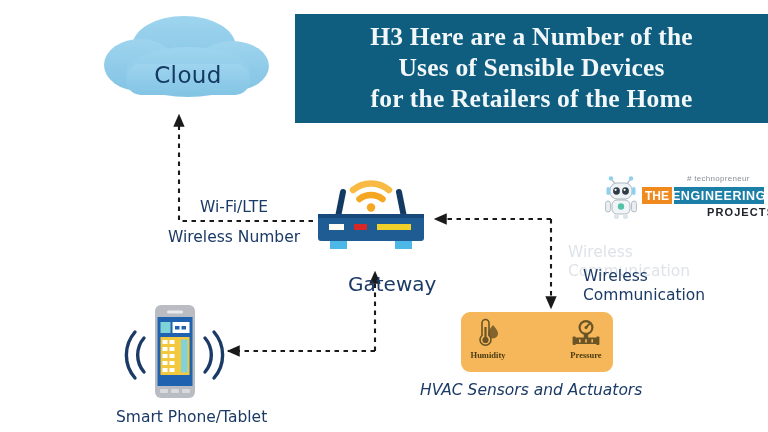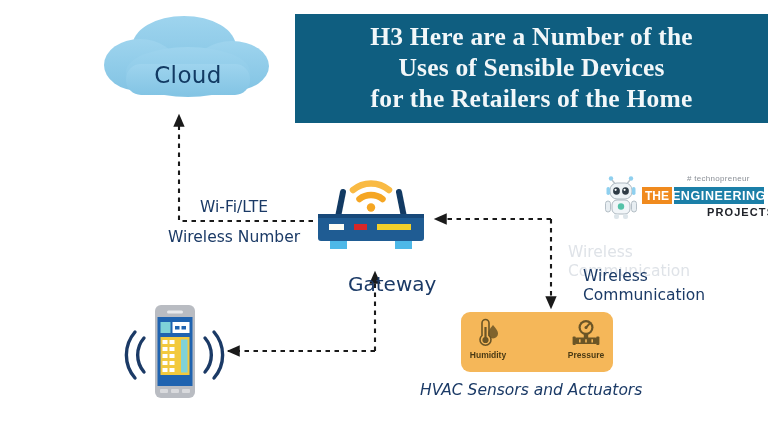--- a/index.html
+++ b/index.html
@@ -109,21 +109,21 @@
     align-items: center;
     justify-content: flex-start;
   }
   .sensor-cell .sicon { height: 30px; display:block; }
   .sensor-cell .sname {
     font-size: 8.5px;
     font-weight: bold;
     color: #4a3a14;
     margin-top: 2px;
     white-space: nowrap;
-    font-family: Liberation Sans, sans-serif;
+    font-family: Liberation Serif, serif;
   }
   #sensor-0 { left: 2px; }
   #sensor-1 { left: 51px; }
   #sensor-2 { left: 100px; }
 
   
   #logo-group {
     position: absolute;
     left: 603px;
     top: 174px;
@@ -283,20 +283,21 @@
           <rect x="47.5" y="68" width="5" height="4"></rect>
       </g>
 
       <g fill="#d9dadd">
         <rect x="38" y="89" width="8" height="4" rx="1"></rect>
         <rect x="49" y="89" width="8" height="4" rx="1"></rect>
         <rect x="60" y="89" width="8" height="4" rx="1"></rect>
       </g>
     </svg>
   </div>
+  <div class="lbl" id="lbl-phone">Smart Phone/Tablet</div>
 
   <div id="sensors-panel">
 
     <div class="sensor-cell" id="sensor-0">
       <svg class="sicon" width="28" height="30" viewBox="0 0 28 30">
         <g stroke="#6b5526" stroke-width="1.6" fill="none">
           <path d="M8,5 a3.5,3.5 0 0 1 7,0 v12.5 a5.5,5.5 0 1 1 -7,0 Z"></path>
         </g>
         <circle cx="11.5" cy="22" r="3.1" fill="#6b5526"></circle>
         <rect x="10.4" y="9" width="2.2" height="11" fill="#6b5526"></rect>

